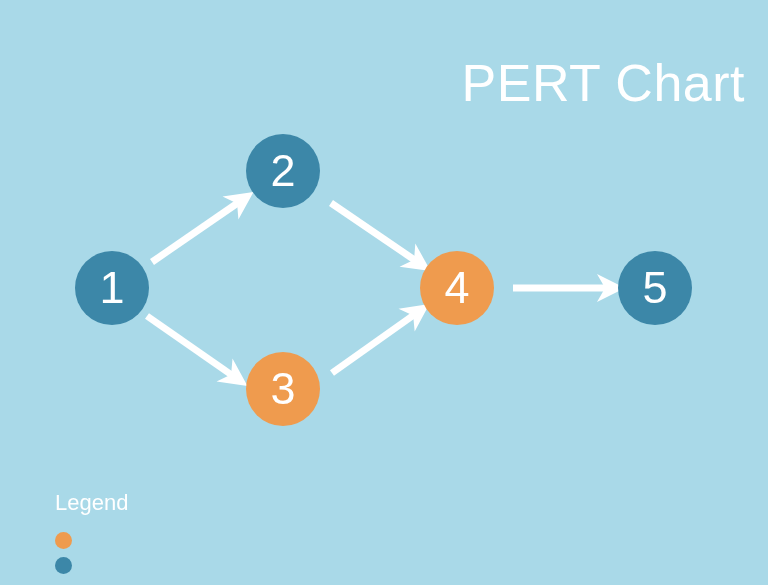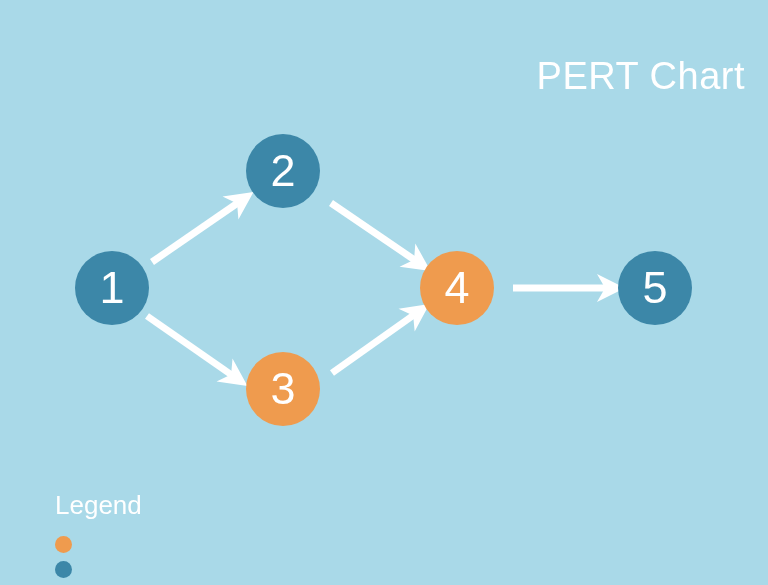--- a/index.html
+++ b/index.html
@@ -16,21 +16,21 @@
   #chart-canvas {
     position: relative;
     width: 768px;
     height: 585px;
     background: #a9d9e8;
   }
   #title {
     position: absolute;
     right: 23px;
     top: 57px;
-    font-size: 38px;
+    font-size: 52px;
     font-weight: 300;
     color: #ffffff;
     letter-spacing: 0.5px;
     line-height: 1;
     white-space: nowrap;
   }
   #graph-svg {
     position: absolute;
     left: 0;
     top: 0;
@@ -54,21 +54,21 @@
     margin-top: -2px;
   }
   #legend {
     position: absolute;
     left: 55px;
     top: 492px;
     width: 200px;
   }
   #legend-title {
     color: #ffffff;
-    font-size: 26px;
+    font-size: 22px;
     font-weight: 400;
     line-height: 1;
     margin-bottom: 14px;
   }
   .legend-row {
     display: flex;
     align-items: center;
     height: 25px;
   }
   .legend-dot {

